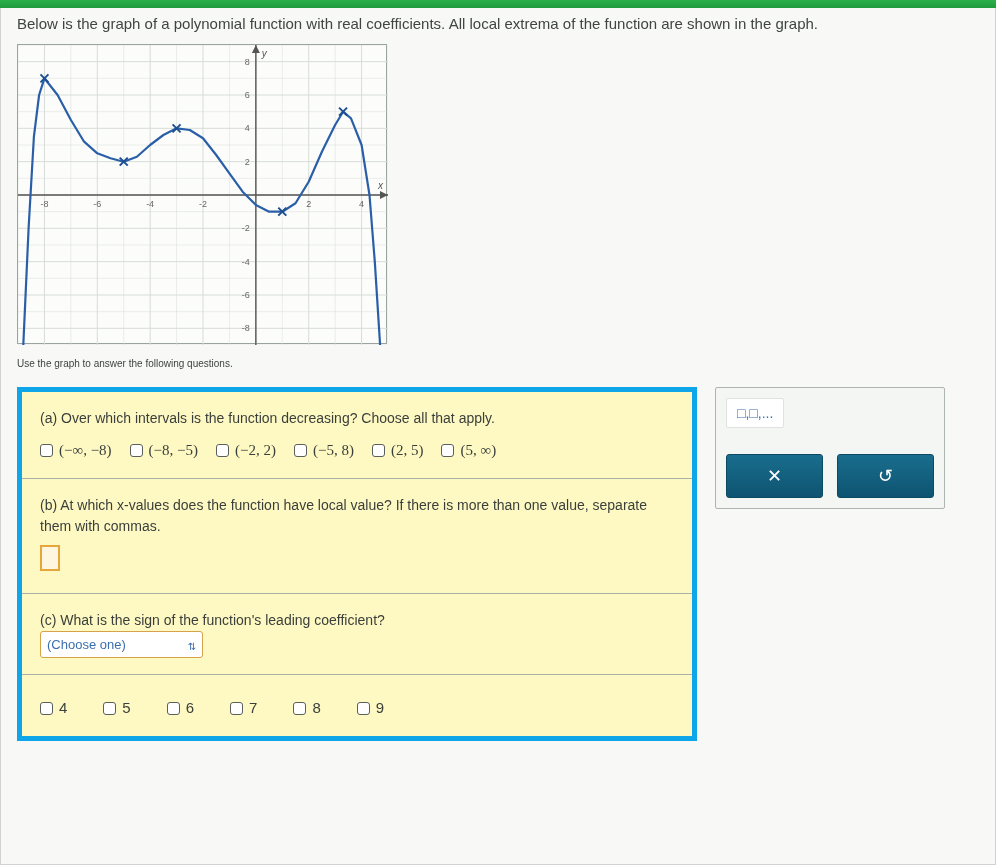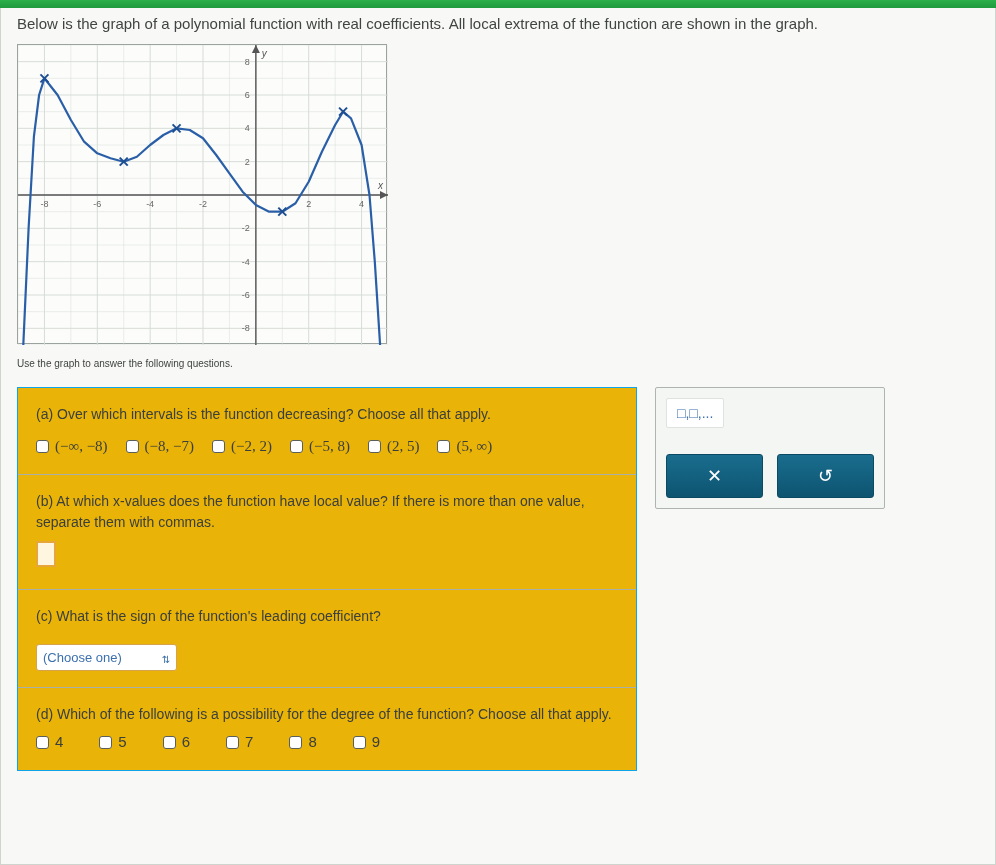--- a/index.html
+++ b/index.html
@@ -41,23 +41,23 @@
     font-size: 10px;
     color: #3f4440;
     margin: 14px 0 18px 0;
   }
   .worksheet {
     display: flex;
     gap: 18px;
     align-items: flex-start;
   }
   .qtable {
-    border: 1px solid #0ea5e9;
-    background: #eab308;
-    width: 620px;
+    border: 5px solid #0ea5e9;
+    background: #fef9c3;
+    width: 680px;
   }
   .qcell {
     border-bottom: 1px solid #a9b0aa;
     padding: 16px 18px;
     font-size: 14px;
     color: #3a3f3b;
     line-height: 1.5;
   }
   .qcell:last-child { border-bottom: none; }
   .opts {
@@ -84,29 +84,30 @@
   .mathint { font-family: Georgia, 'Times New Roman', serif; }
   .blankinput {
     margin-top: 8px;
     width: 20px;
     height: 26px;
     border: 2px solid #e6a63a;
     background: #fff6df;
     display: inline-block;
   }
   .selectwrap {
-    margin-top: 17px;
+    margin-top: 0;
     display: inline-flex;
     align-items: flex-end;
     border: 1px solid #d6a24a;
     border-radius: 3px;
     background: #fff;
     padding: 3px 6px;
     font-size: 13px;
     color: #3b6fae;
+    gap: 22px;
   }
   .caret {
     margin-left: 40px;
     font-size: 10px;
     color: #3a6ea8;
   }
   .dopts {
     margin-top: 6px;
     display: flex;
     gap: 36px;
@@ -232,21 +233,21 @@
 
       <div class="qcell">
         <div>(a) Over which intervals is the function decreasing? Choose all that apply.</div>
         <div class="opts mathint" id="qa-opts">
             <span class="opt">
               <span class="cb"></span>
               <span>(−∞, −8)</span>
             </span>
             <span class="opt">
               <span class="cb"></span>
-              <span>(−8, −7)</span>
+              <span>(−8, −5)</span>
             </span>
             <span class="opt">
               <span class="cb"></span>
               <span>(−2, 2)</span>
             </span>
             <span class="opt">
               <span class="cb"></span>
               <span>(−5, 8)</span>
             </span>
             <span class="opt">
@@ -267,21 +268,20 @@
 
       <div class="qcell">
         <div>(c) What is the sign of the function's leading coefficient?</div>
         <div class="selectwrap">
           <span>(Choose one)</span>
           <span class="caret">⇅</span>
         </div>
       </div>
 
       <div class="qcell">
-        <div>(d) Which of the following is a possibility for the degree of the function? Choose all that apply.</div>
         <div class="dopts" id="qd-opts">
             <span class="opt">
               <span class="cb"></span>
               <span>4</span>
             </span>
             <span class="opt">
               <span class="cb"></span>
               <span>5</span>
             </span>
             <span class="opt">

